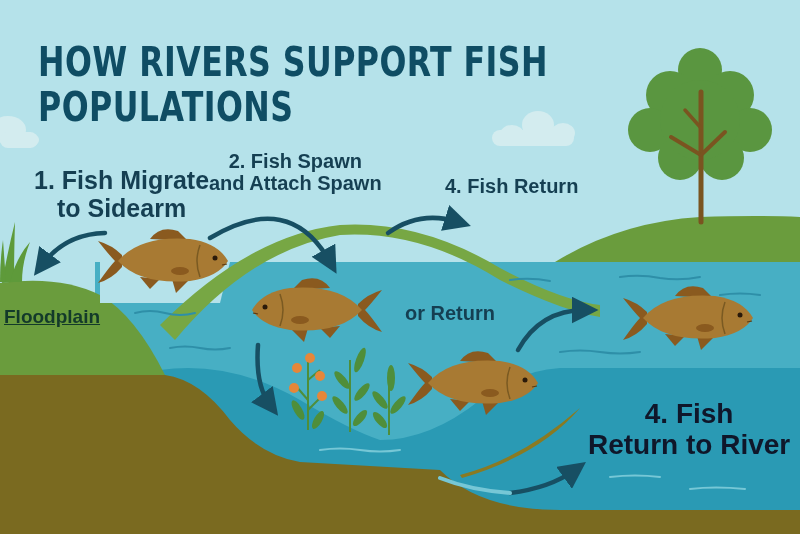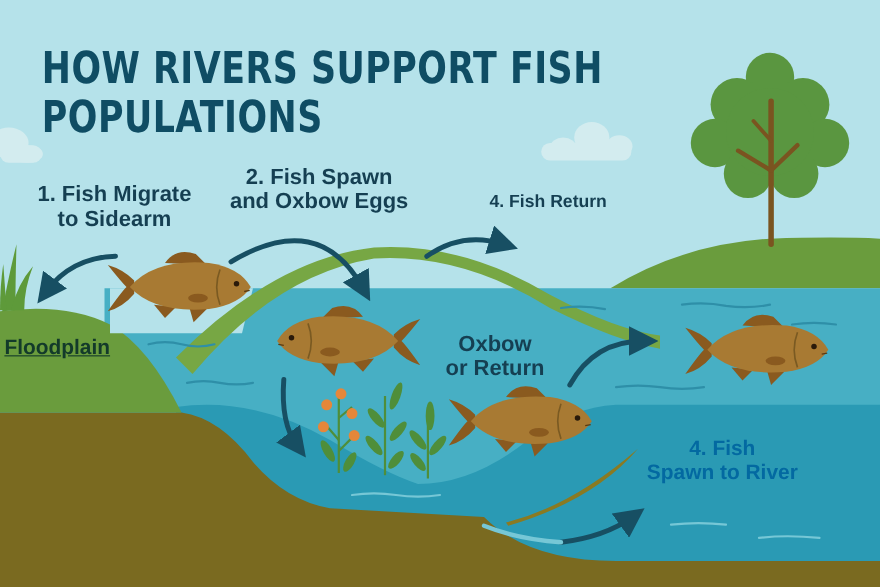--- a/index.html
+++ b/index.html
@@ -1,25 +1,25 @@
 <!DOCTYPE html>
 <html><head>
 <meta charset="utf-8">
 <style>
   html, body { margin: 0; padding: 0; }
   body { width: 800px; height: 534px; overflow: hidden; background: #b5e2ea; font-family: "Liberation Sans", "DejaVu Sans", sans-serif; }
   #scene { position: absolute; left: 0; top: 0; width: 800px; height: 534px; }
   .lbl { position: absolute; font-family: "Liberation Sans", "DejaVu Sans", sans-serif; font-weight: bold; color: #153f52; line-height: 1.12; margin: 0; }
   #title { left: 38px; top: 40px; font-size: 40px; letter-spacing: 0.5px; color: #0f4d64; line-height: 1.12; font-family: "DejaVu Sans", "Liberation Sans", sans-serif; font-stretch: condensed; transform: scaleX(0.88); transform-origin: left top; }
-  #step1 { left: 34px; top: 166px; font-size: 20px; text-align: center; }
+  #step1 { left: 34px; top: 166px; font-size: 25px; text-align: center; }
   #step2 { left: 209px; top: 150px; font-size: 20px; text-align: center; }
-  #step4a { left: 445px; top: 175px; font-size: 16px; text-align: center; }
+  #step4a { left: 445px; top: 175px; font-size: 20px; text-align: center; }
   #floodplain { left: 4px; top: 306px; font-size: 19px; color: #133a2a; text-decoration: underline; }
   #oxbow { left: 405px; top: 302px; font-size: 20px; text-align: center; color: #153f52; }
-  #step4b { left: 588px; top: 398px; font-size: 19px; text-align: center; color: #0369a1; }
+  #step4b { left: 588px; top: 398px; font-size: 28px; text-align: center; color: #0f172a; }
   .line { display: block; white-space: nowrap; }
 </style>
 </head>
 <body>
 
 <svg id="scene" width="800" height="534" viewBox="0 0 800 534" xmlns="http://www.w3.org/2000/svg">
 
   <rect x="0" y="0" width="800" height="534" fill="#b5e2ea"></rect>
 
   <g fill="#d3ecef">
@@ -164,30 +164,29 @@
   <span class="line">POPULATIONS</span>
 </h1>
 
 <div id="step1" class="lbl">
   <span class="line">1. Fish Migrate</span>
   <span class="line">to Sidearm</span>
 </div>
 
 <div id="step2" class="lbl">
   <span class="line">2. Fish Spawn</span>
-  <span class="line">and Oxbow Eggs</span>
+  <span class="line">and Attach Spawn</span>
 </div>
 
 <div id="step4a" class="lbl">
   <span class="line">4. Fish Return</span>
 </div>
 
 <div id="floodplain" class="lbl">Floodplain</div>
 
 <div id="oxbow" class="lbl">
-  <span class="line">Oxbow</span>
   <span class="line">or Return</span>
 </div>
 
 <div id="step4b" class="lbl">
   <span class="line">4. Fish</span>
-  <span class="line">Spawn to River</span>
+  <span class="line">Return to River</span>
 </div>
 
 </body></html>

